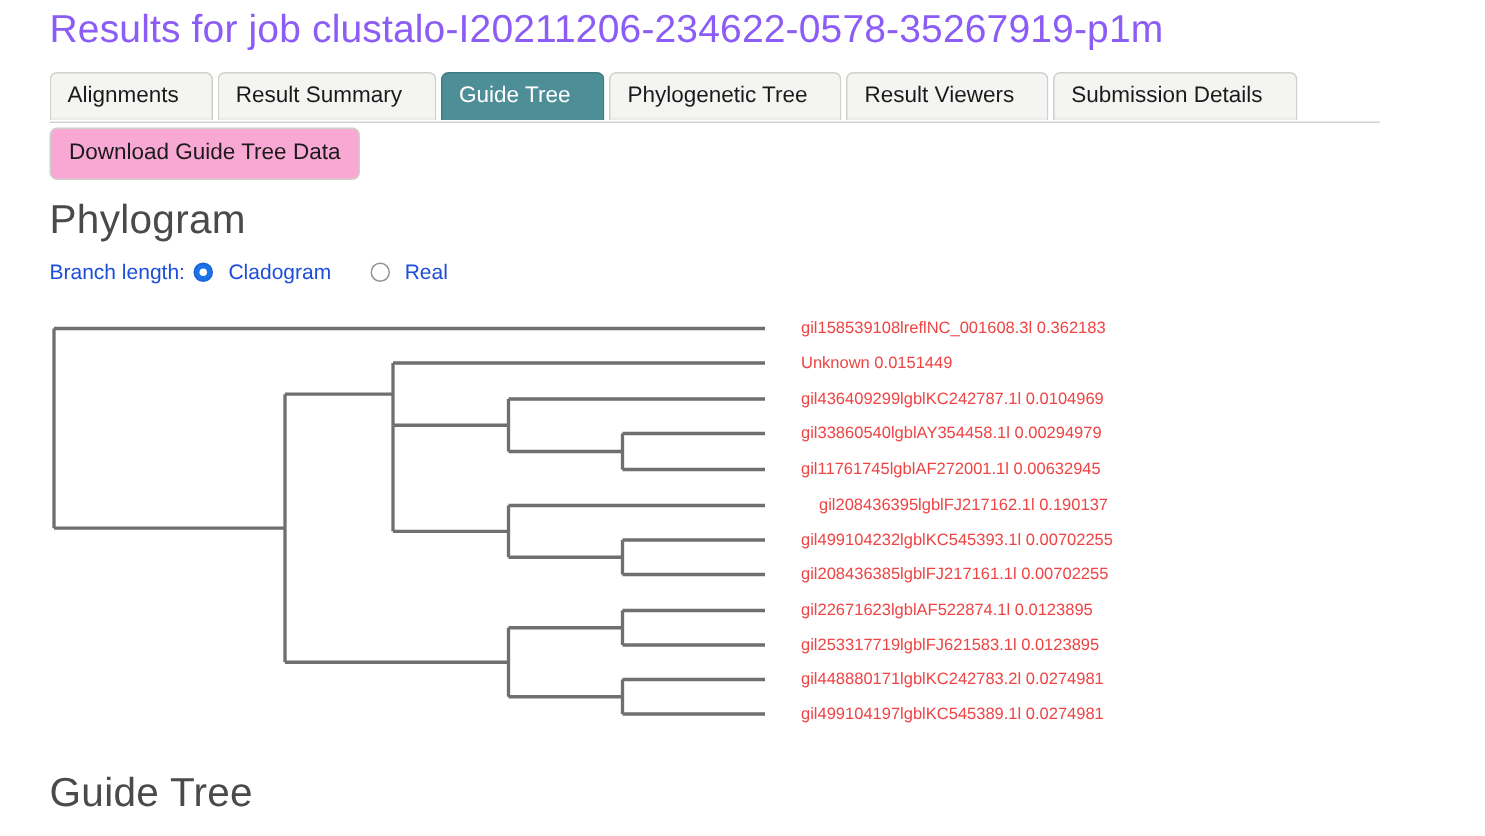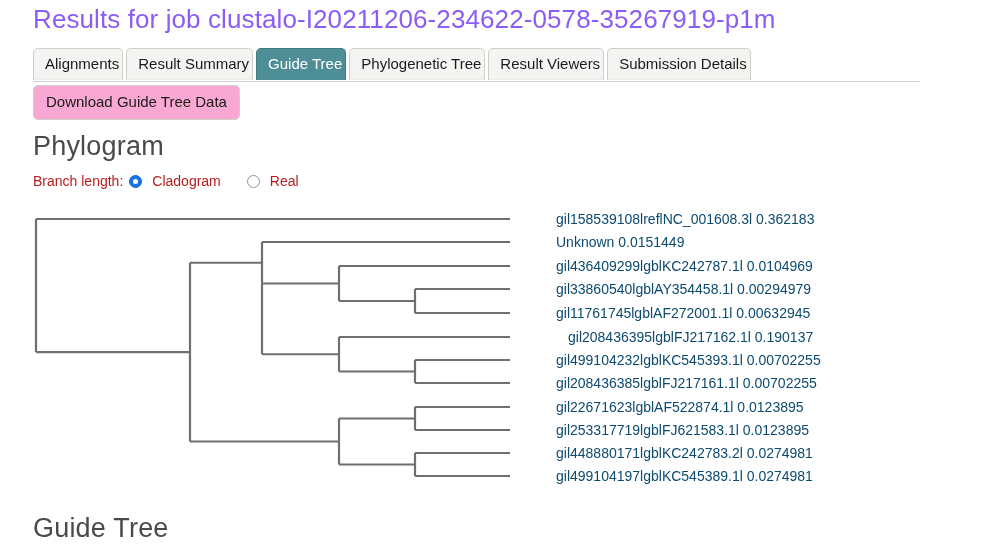--- a/index.html
+++ b/index.html
@@ -51,21 +51,21 @@
     position: absolute;
     left: 0;
     top: 0;
     display: flex;
     align-items: flex-end;
     gap: 3px;
   }
   .tab {
     display: block;
     box-sizing: border-box;
-    padding: 5px 3px 6px 11px;
+    padding: 5px 22px 6px 11px;
     font-size: 15px;
     line-height: 20px;
     color: #1a1a1a;
     background: #f4f4f2;
     border: 1px solid #cfcfcb;
     border-bottom: none;
     border-radius: 5px 5px 0 0;
     white-space: nowrap;
     box-shadow: inset 0 -2px 3px -2px rgba(0,0,0,0.10);
     cursor: pointer;
@@ -116,21 +116,21 @@
 
   
   #branch-length-row {
     position: absolute;
     left: 33px;
     top: 172px;
     display: flex;
     align-items: center;
     font-size: 14px;
     line-height: 18px;
-    color: #b91c1c;
+    color: #1d4ed8;
     white-space: nowrap;
   }
   #branch-length-row .bl-label { margin-right: 6px; }
   .radio-group {
     display: flex;
     align-items: center;
     cursor: pointer;
   }
   .radio-group + .radio-group { margin-left: 26px; }
   .radio {
@@ -169,24 +169,24 @@
     left: 0;
     top: 0;
     width: 990px;
     height: 557px;
     pointer-events: none;
   }
   #tree-svg { display: block; }
 
   .tree-label {
     position: absolute;
-    left: 556px;
-    font-size: 14px;
+    left: 534px;
+    font-size: 11px;
     line-height: 16px;
-    color: #0c4a6e;
+    color: #ef4444;
     white-space: nowrap;
   }
 </style>
 </head>
 <body>
 
 <div id="page-title">Results for job clustalo-I20211206-234622-0578-35267919-p1m</div>
 
 <div id="tabbar">
   <div class="tabline"></div>

